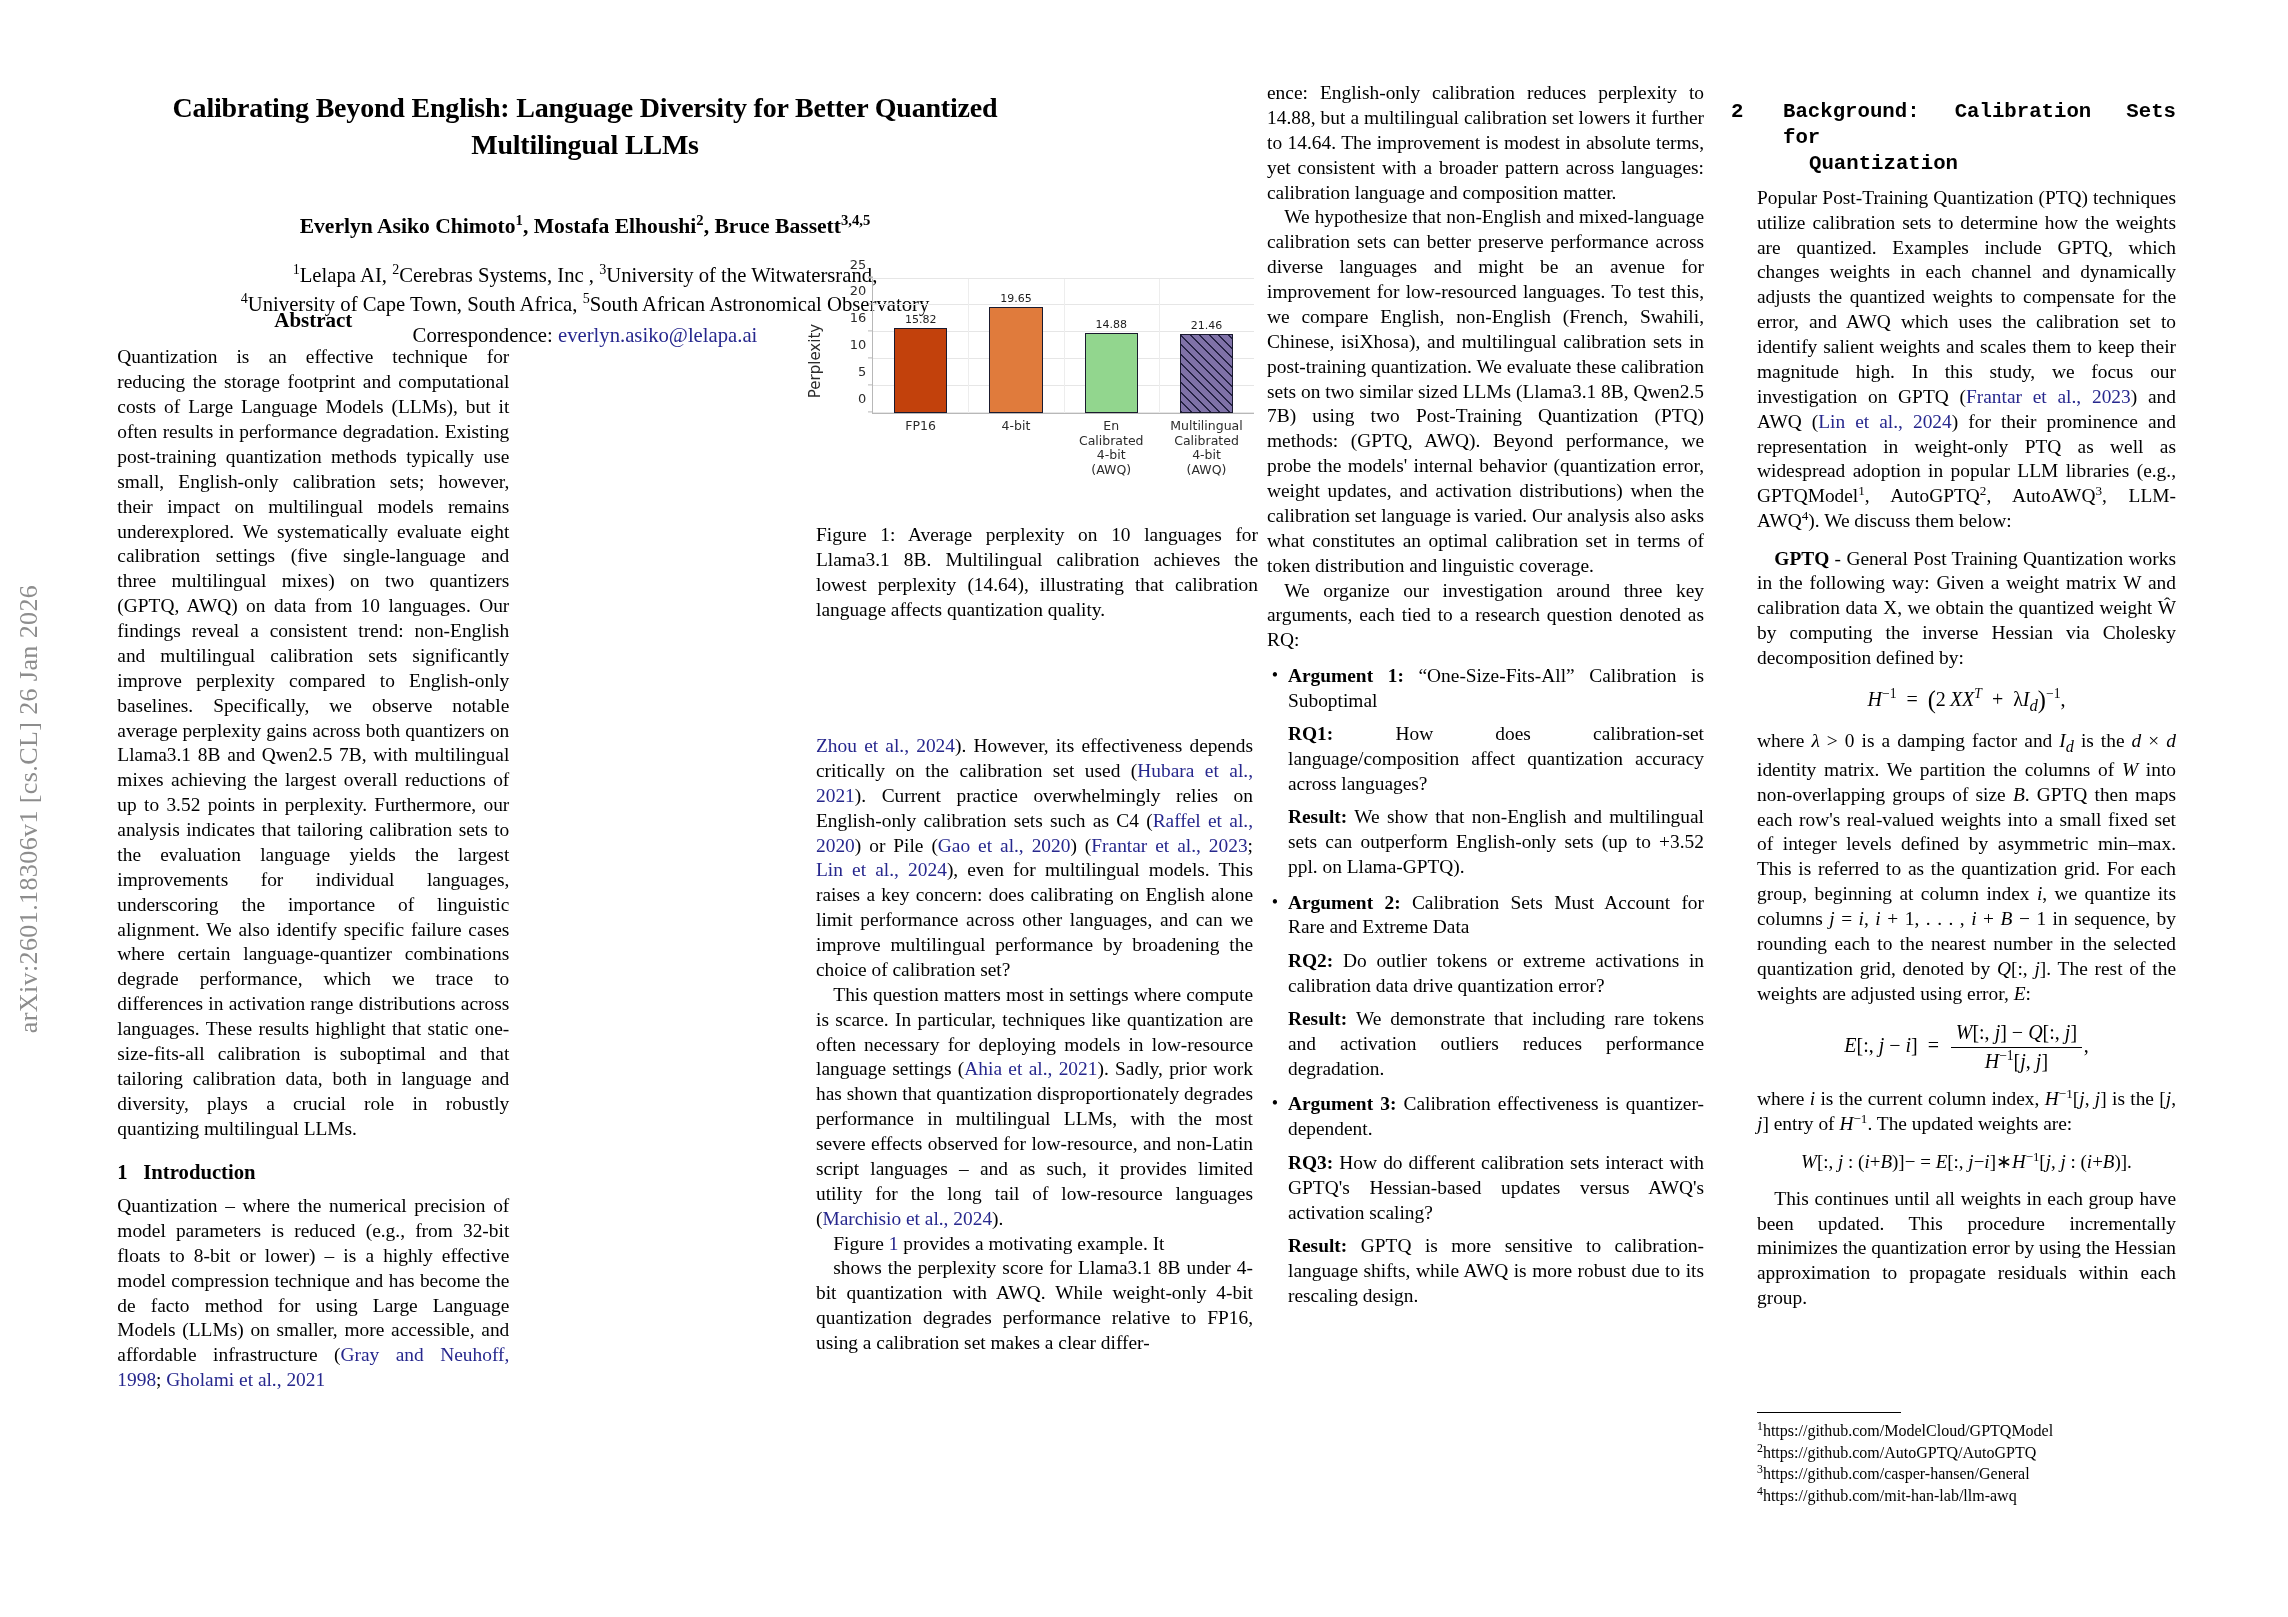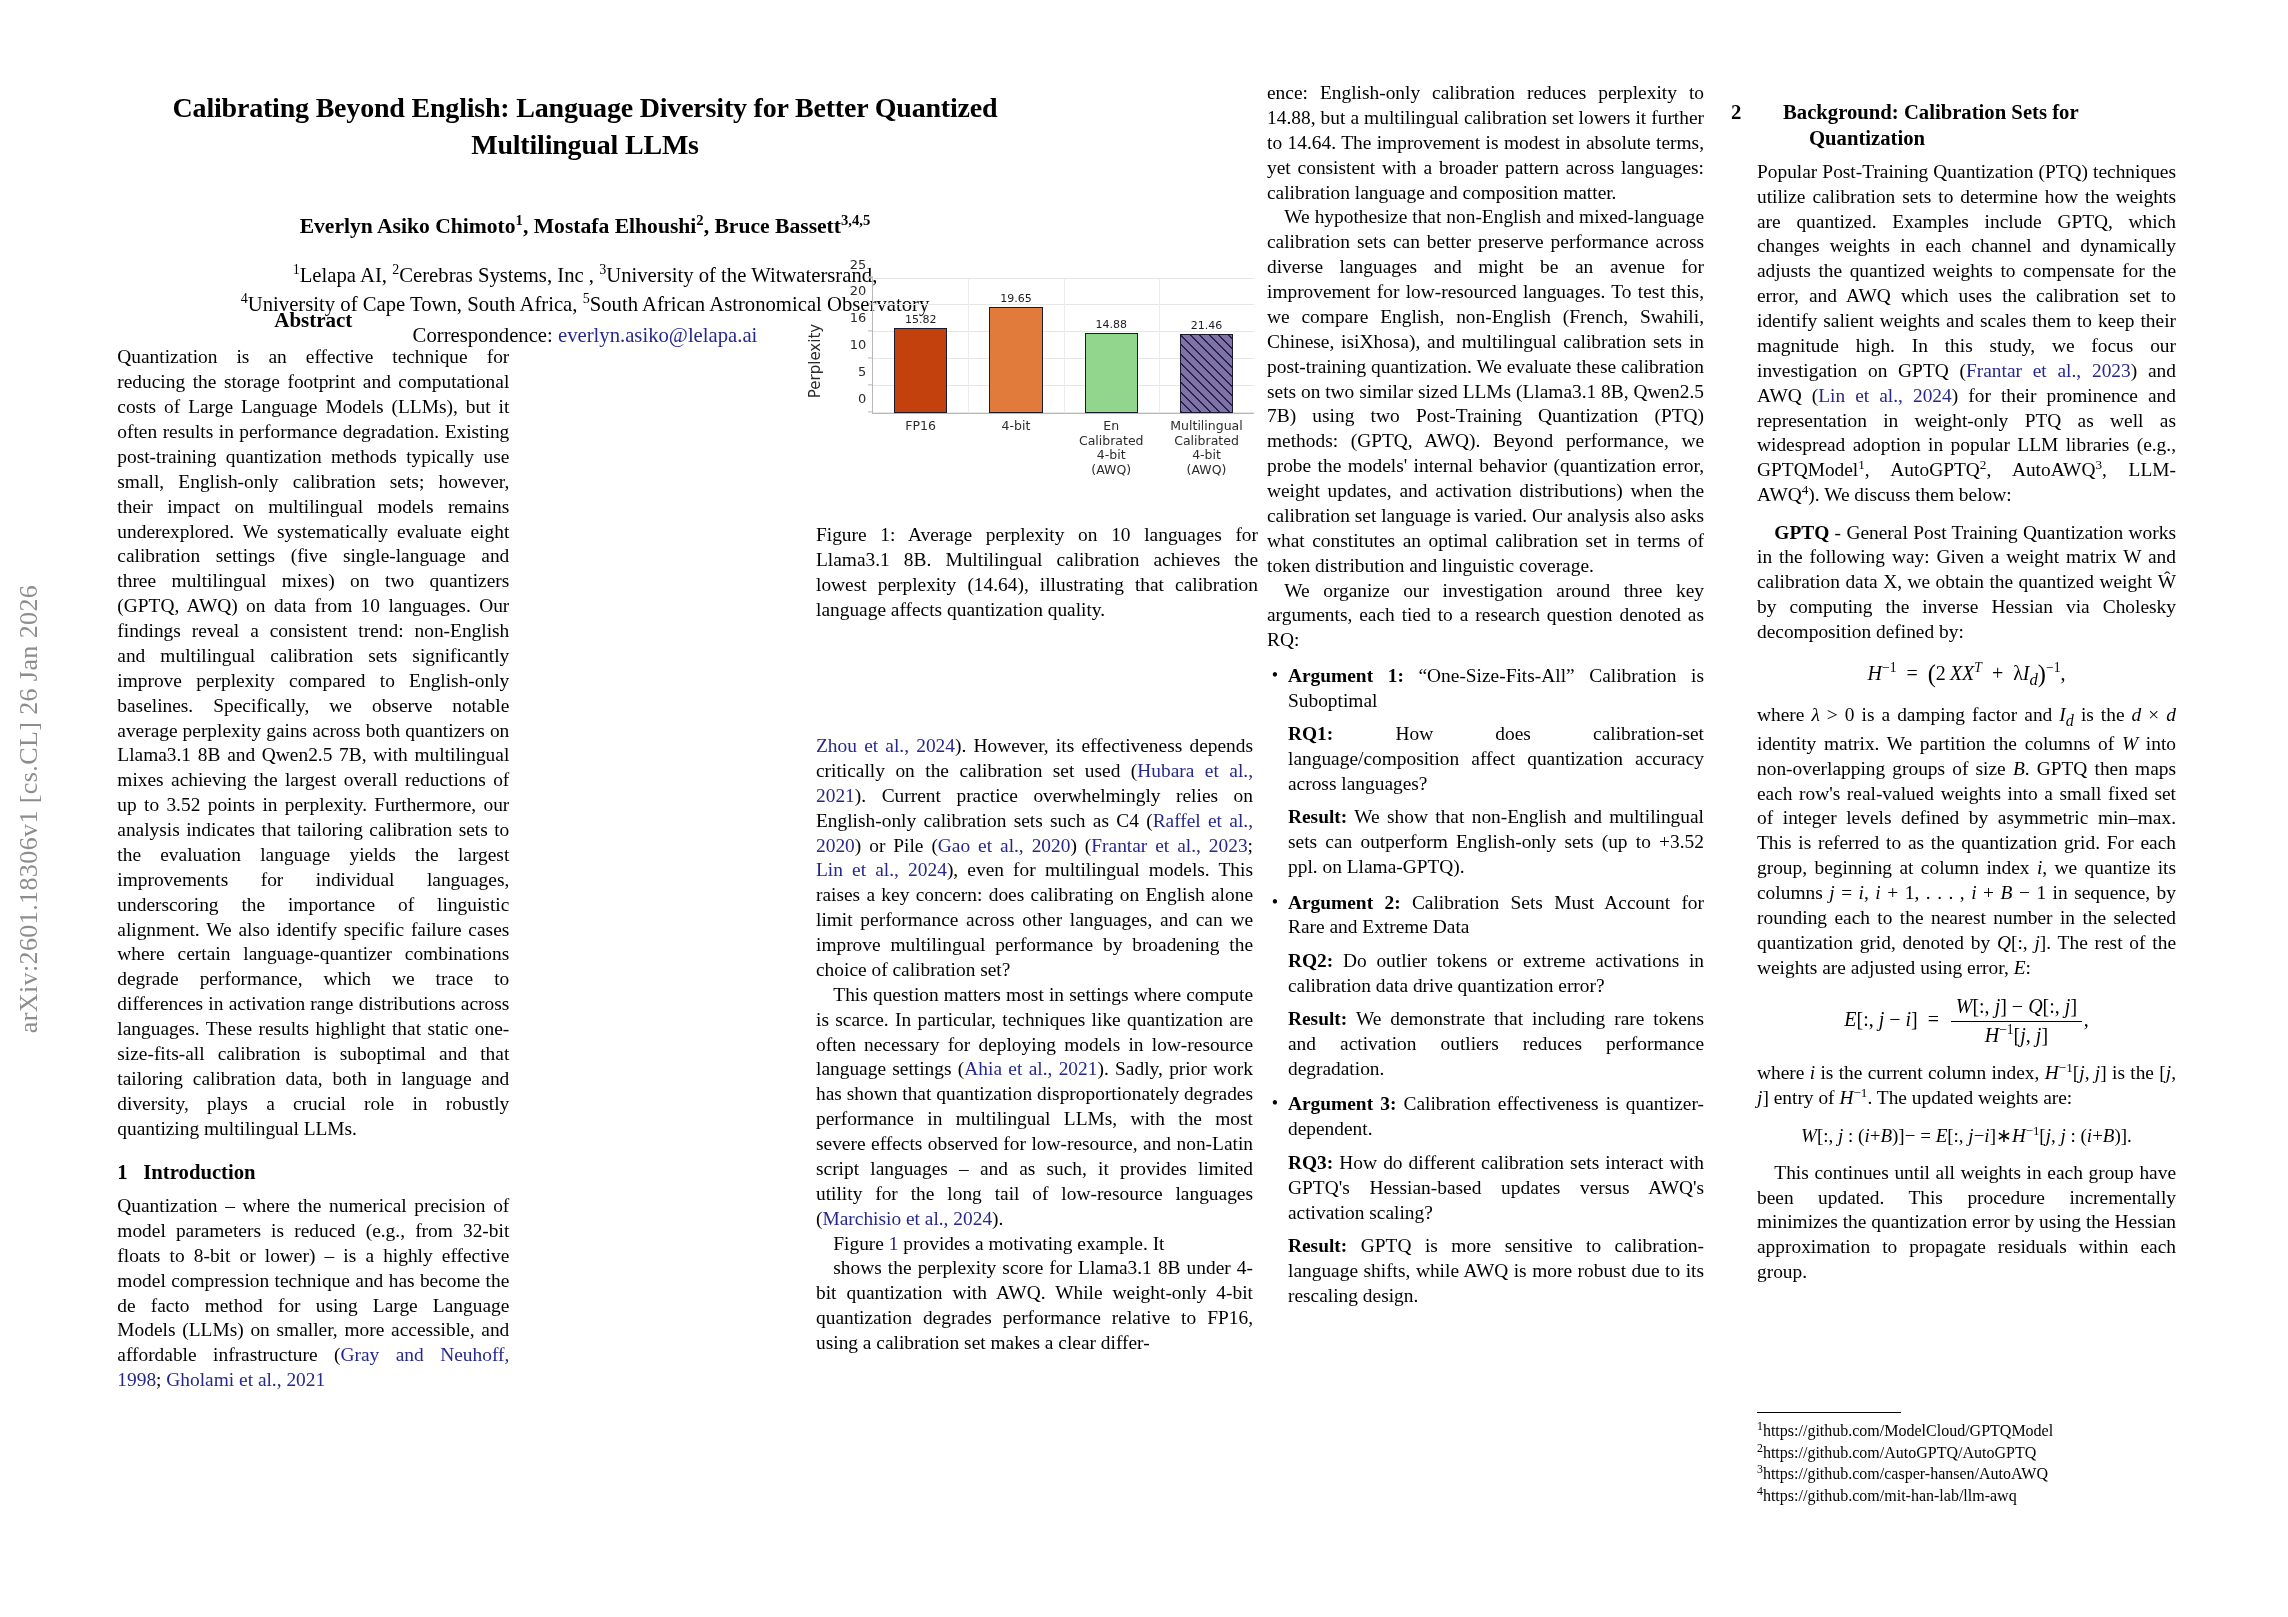--- a/index.html
+++ b/index.html
@@ -90,21 +90,21 @@
   #col2 { left: 716px;  width: 437px; }
   #col3 { left: 1657px; width: 419px; }
 
   .sec-head {
     font-weight: bold;
     font-size: 20.7px;
     margin: 18px 0 8.6px 0;
     line-height: 1.26;
   }
   .sec-head .num { display: inline-block; min-width: 26px; }
-  .sec-head-hang { padding-left: 26px; text-indent: -26px; }
+  .sec-head-hang { padding-left: 26px; text-indent: -26px; font-family: Liberation Mono, monospace; }
 
   .abs-head {
     text-align: center;
     font-weight: bold;
     font-size: 21px;
     margin: 0 0 11.5px 0;
   }
   p.body {
     margin: 0;
     text-indent: 0;
@@ -446,18 +446,18 @@
       <i class="m">W</i>[:, <i class="m">j</i> : (<i class="m">i</i>+<i class="m">B</i>)]− = <i class="m">E</i>[:, <i class="m">j</i>−<i class="m">i</i>]∗<i class="m">H</i><sup>−1</sup>[<i class="m">j</i>, <i class="m">j</i> : (<i class="m">i</i>+<i class="m">B</i>)].
     </div>
 
     <p class="body ind">This continues until all weights in each group have been updated. This procedure incrementally minimizes the quantization error by using the Hessian approximation to propagate residuals within each group.</p>
   </div>
 
   <div id="footnotes">
     <div id="footnote-rule"></div>
     <div class="fn"><sup>1</sup><span>https://github.com/ModelCloud/GPTQModel</span></div>
     <div class="fn"><sup>2</sup><span>https://github.com/AutoGPTQ/AutoGPTQ</span></div>
-    <div class="fn"><sup>3</sup><span>https://github.com/casper-hansen/AutoAWQ</span></div>
+    <div class="fn"><sup>3</sup><span>https://github.com/casper-hansen/General</span></div>
     <div class="fn"><sup>4</sup><span>https://github.com/mit-han-lab/llm-awq</span></div>
   </div>
 
 </div>
 
 
 </body></html>

